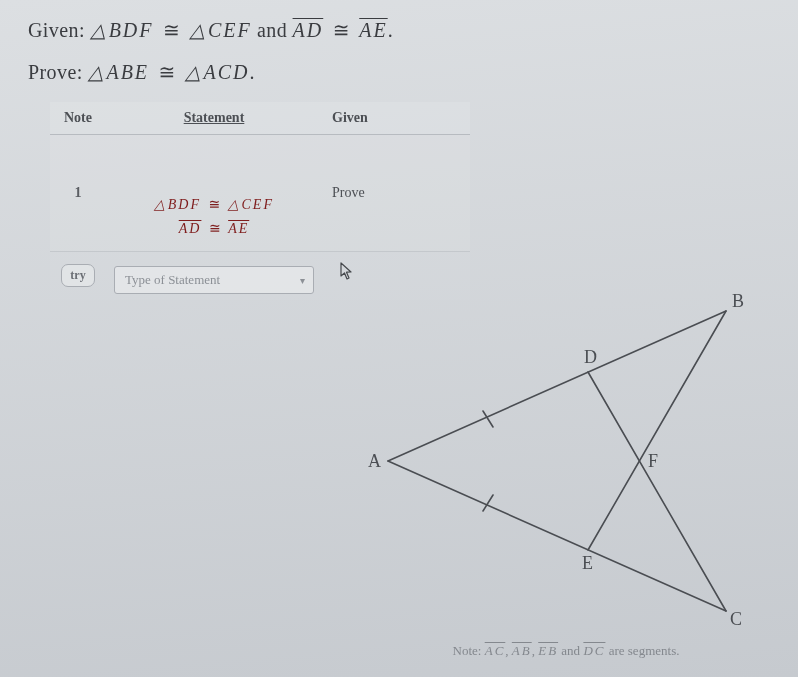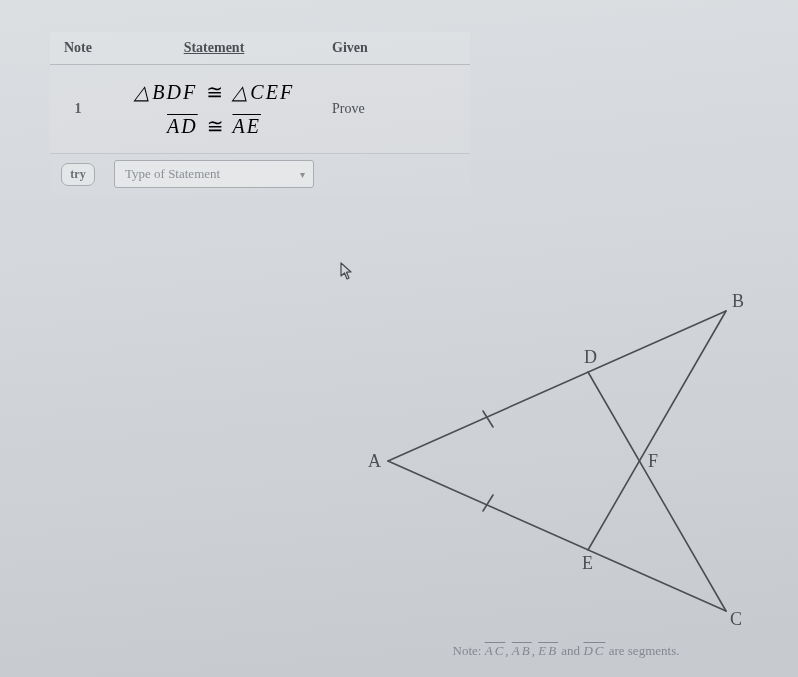--- a/index.html
+++ b/index.html
@@ -43,40 +43,41 @@
   }
   .proof-table th.step-col { text-align: center; width: 56px; }
   .proof-table th.stmt-col { text-align: center; width: 210px; text-decoration: underline; }
   .proof-table td {
     padding: 10px 10px;
     border-bottom: 1px solid #c4c8cc;
     background: rgba(255,255,255,0.08);
     vertical-align: middle;
   }
   .proof-table td.step-cell { text-align: center; font-weight: bold; color: #5b5e63; }
-  .stmt-stack { text-align: center; font-family: 'Times New Roman', serif; font-size: 20px; color: #000000; line-height: 1.7; }
+  .stmt-stack { text-align: center; font-family: 'Times New Roman', serif; font-size: 14px; color: #7f1d1d; line-height: 1.7; margin-top: 48px; }
   .try-row td { padding: 6px 8px; background: rgba(255,255,255,0.04); border-bottom: none; }
   .try-box {
     display: inline-block;
     border: 1px solid #a9adb3;
     border-radius: 7px;
     padding: 3px 8px;
     font-size: 12px;
     color: #6b6f75;
     background: rgba(255,255,255,0.3);
   }
   .type-select {
     position: relative;
     border: 1px solid #a9adb3;
     border-radius: 3px;
     padding: 5px 28px 5px 10px;
     font-size: 13px;
     color: #8c9096;
     background: rgba(255,255,255,0.35);
     width: 200px;
+    margin-top: 8px;
   }
   .type-select::after {
     content: "▾";
     position: absolute;
     right: 8px;
     top: 50%;
     transform: translateY(-50%);
     color: #8c9096;
     font-size: 10px;
   }
@@ -105,21 +106,37 @@
     font-family: 'Times New Roman', serif;
     font-size: 18px;
     fill: #4b4e53;
   }
 </style>
 </head>
 <body>
 
 <div class="page">
 
-
+  <div class="given">
+    <span>Given:</span>
+    <span class="triangle math-italic">BDF</span>
+    <span class="cong">≅</span>
+    <span class="triangle math-italic">CEF</span>
+    <span> and </span>
+    <span class="overline math-italic">AD</span>
+    <span class="cong">≅</span>
+    <span class="overline math-italic">AE</span><span>.</span>
+  </div>
+
+  <div class="prove">
+    <span>Prove:</span>
+    <span class="triangle math-italic">ABE</span>
+    <span class="cong">≅</span>
+    <span class="triangle math-italic">ACD</span><span>.</span>
+  </div>
 
   <table class="proof-table">
     <thead>
       <tr>
         <th class="step-col">Note</th>
         <th class="stmt-col">Statement</th>
         <th>Given</th>
       </tr>
     </thead>
     <tbody>

